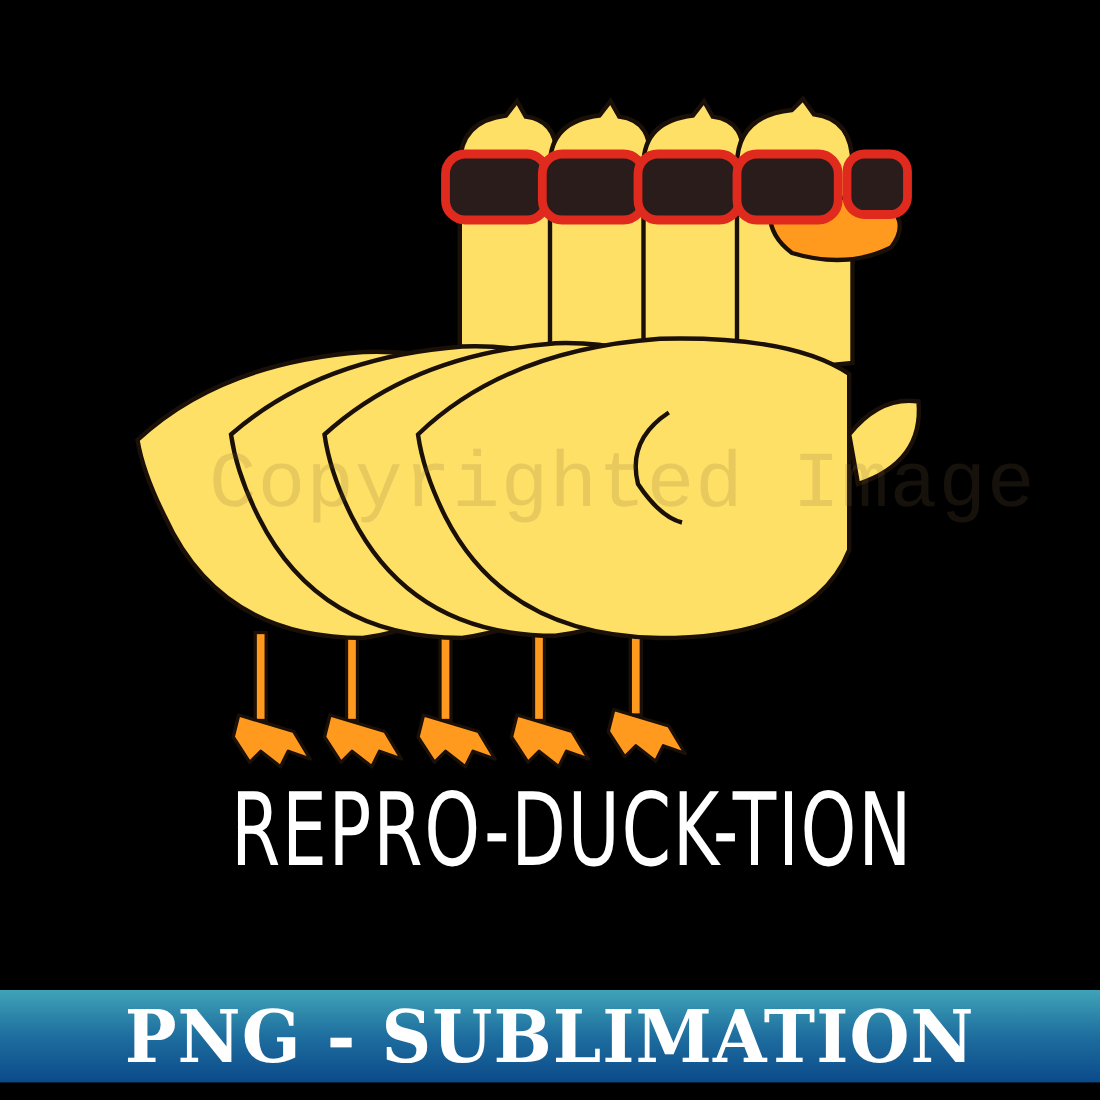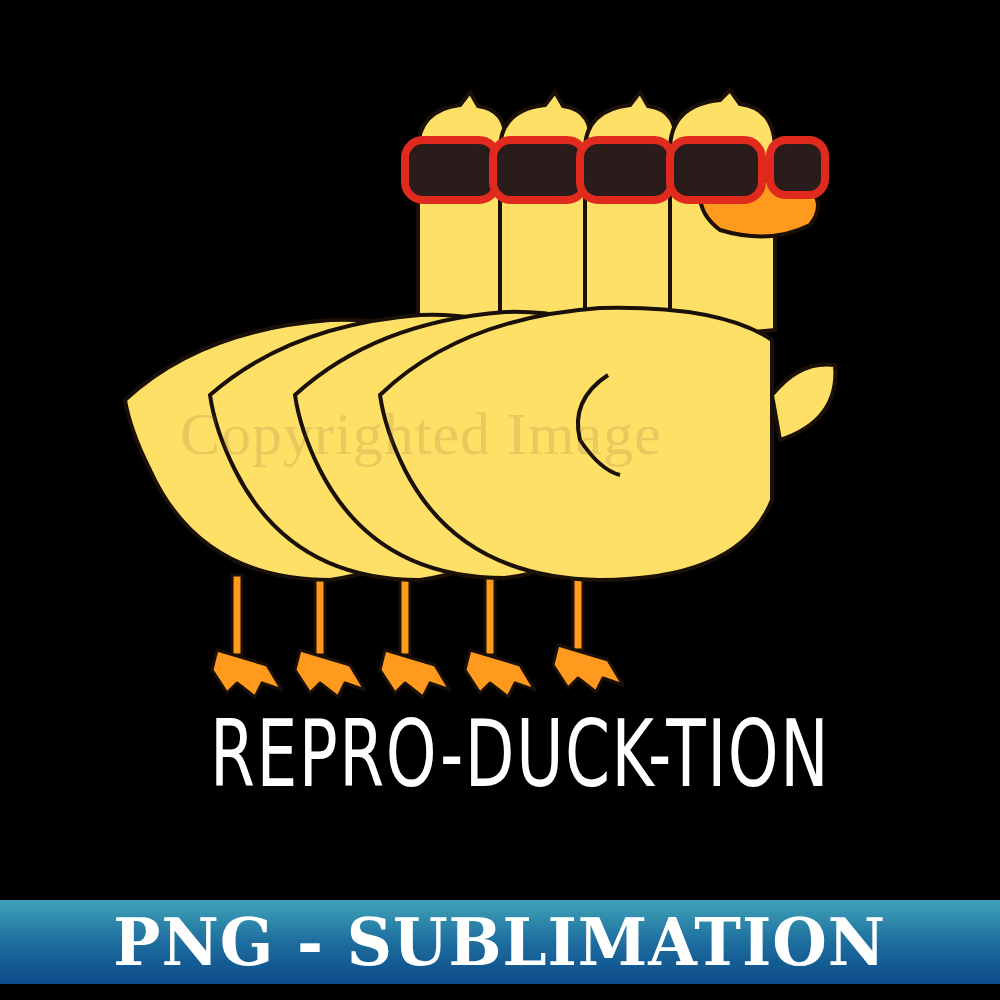--- a/index.html
+++ b/index.html
@@ -6,23 +6,23 @@
     body {
       width: 1000px; height: 1000px; overflow: hidden;
       background: #000000;
       position: relative;
       font-family: "DejaVu Sans", sans-serif;
     }
     .artwork {
       position: absolute; left: 0; top: 0; width: 1000px; height: 880px;
     }
     .watermark {
-      position: absolute; left: 180px; top: 400px;
-      font-family: Liberation Serif, serif;
-      font-size: 60px; color: rgba(120,100,60,0.18);
+      position: absolute; left: 190px; top: 400px;
+      font-family: Liberation Mono, monospace;
+      font-size: 72px; color: rgba(120,100,60,0.18);
       letter-spacing: 1px; pointer-events: none;
     }
     .caption {
       position: absolute; left: 0; width: 1000px; top: 700px; height: 110px;
       text-align: center;
       font-family: "DejaVu Sans Condensed", "DejaVu Sans", sans-serif;
       font-size: 92px; line-height: 110px; color: #ffffff;
       letter-spacing: 2px;
       transform: scaleX(0.78);
       transform-origin: 520px 50%;

